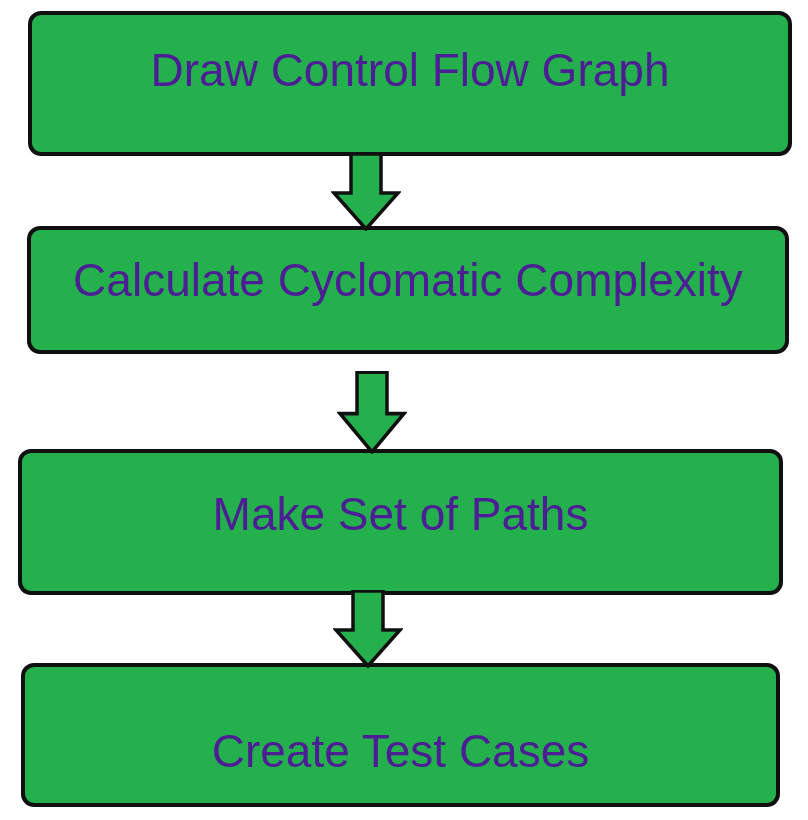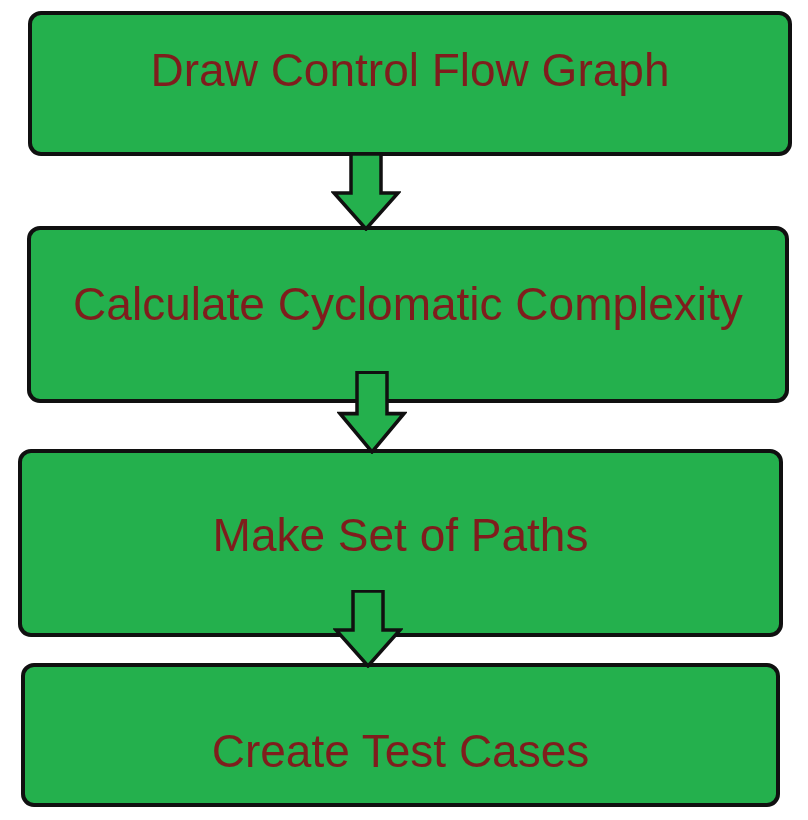--- a/index.html
+++ b/index.html
@@ -20,30 +20,30 @@
     box-sizing: border-box;
     background: #24B04D;
     border: 4px solid #101010;
     border-radius: 13px;
     display: flex;
     align-items: center;
     justify-content: center;
     z-index: 1;
   }
   .step-label {
-    color: #7f1d1d;
+    color: #4c1d95;
     font-size: 46px;
     font-weight: 400;
     letter-spacing: 0px;
     white-space: nowrap;
     line-height: 1;
   }
   .box1 { left: 28px; top: 11px;  width: 764px; height: 145px; }
-  .box2 { left: 27px; top: 226px; width: 762px; height: 177px; }
-  .box3 { left: 18px; top: 449px; width: 765px; height: 188px; }
+  .box2 { left: 27px; top: 226px; width: 762px; height: 128px; }
+  .box3 { left: 18px; top: 449px; width: 765px; height: 146px; }
   .box4 { left: 21px; top: 663px; width: 759px; height: 144px; }
   .box1 .step-label { padding-bottom: 27px; }
   .box2 .step-label { padding-bottom: 21px; }
   .box3 .step-label { padding-bottom: 16px; }
   .box4 .step-label { padding-bottom: 0px; margin-top: 32px; }
   .arrow {
     position: absolute;
     width: 70px;
     z-index: 2;
     display: block;

